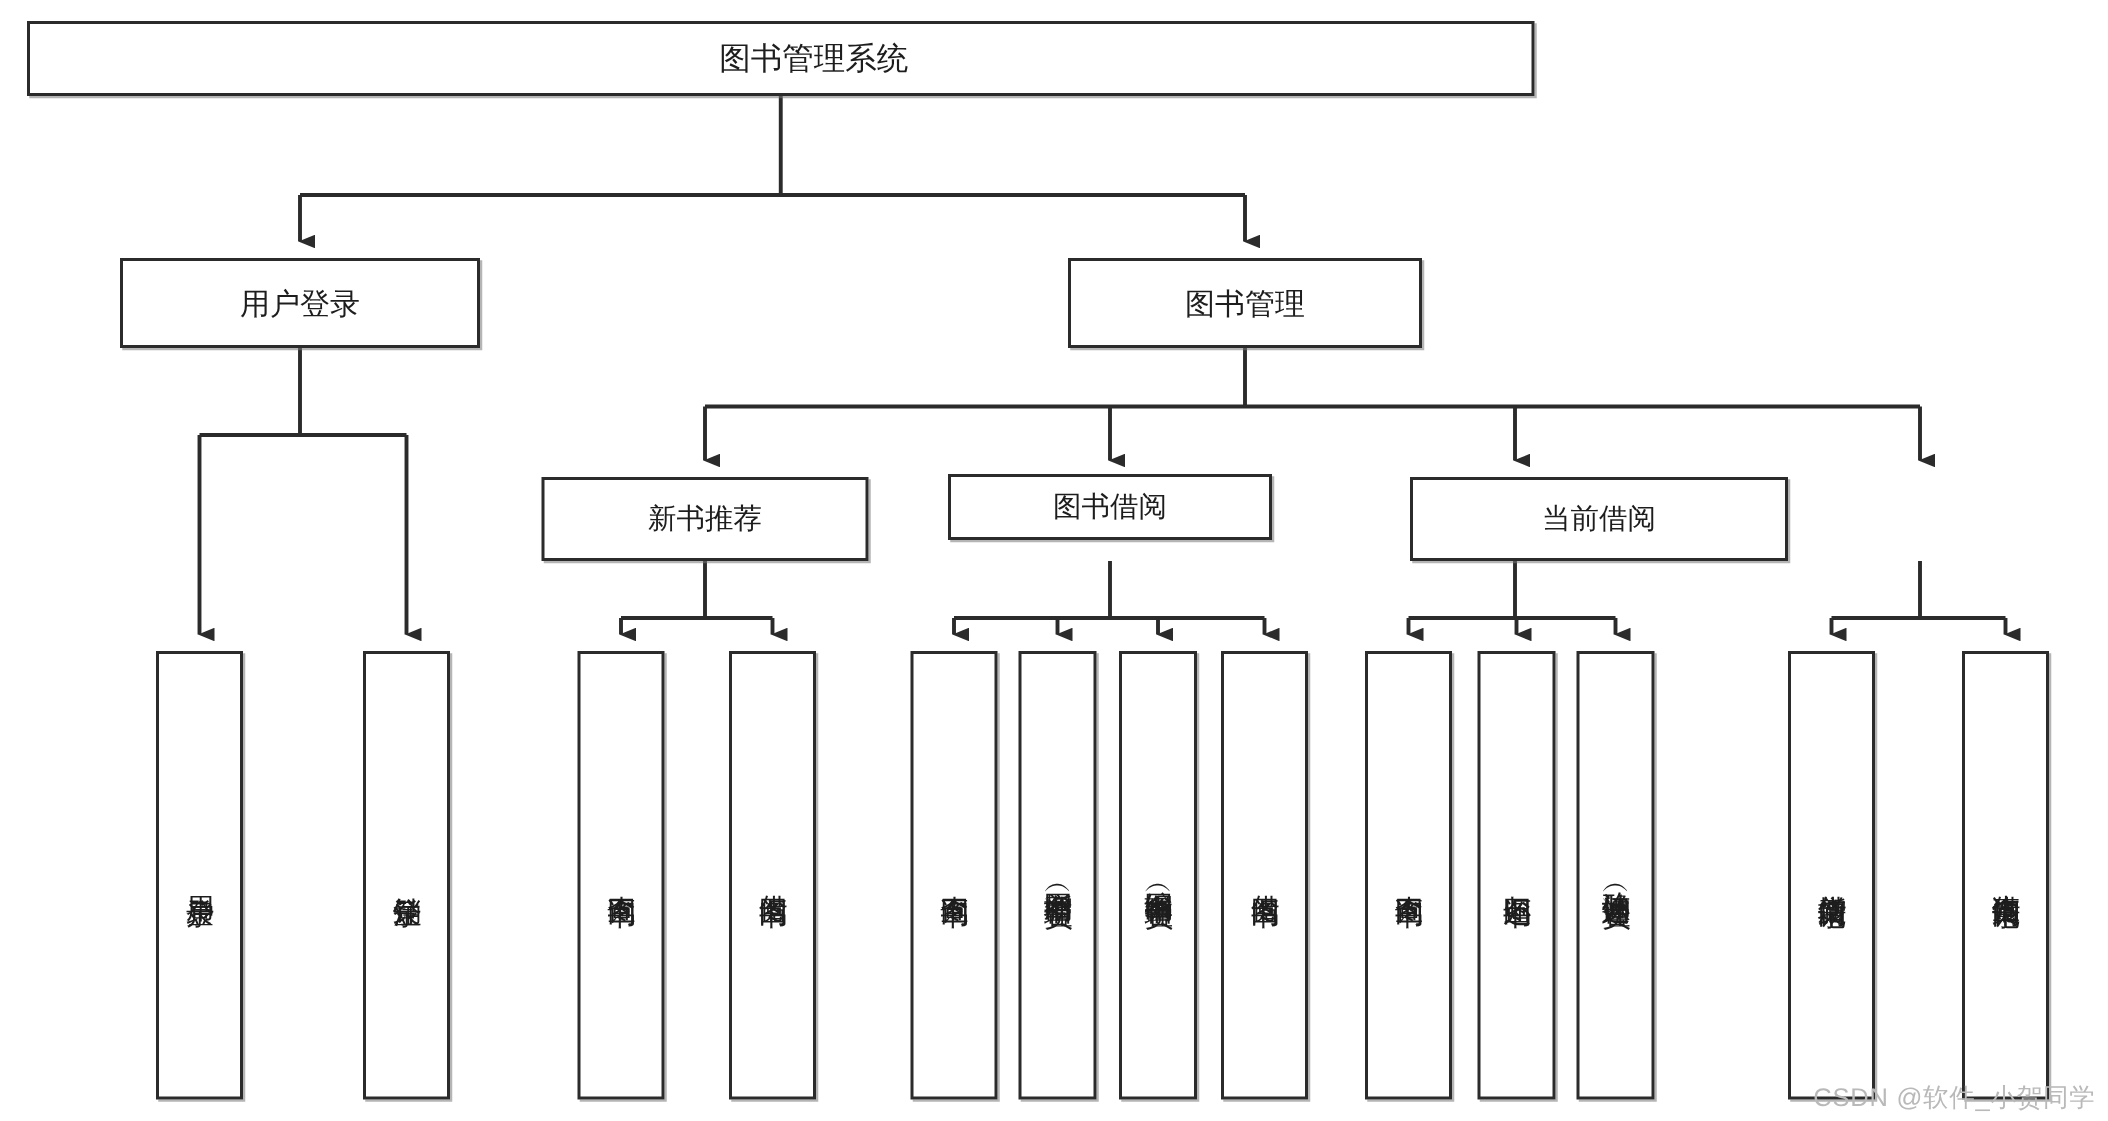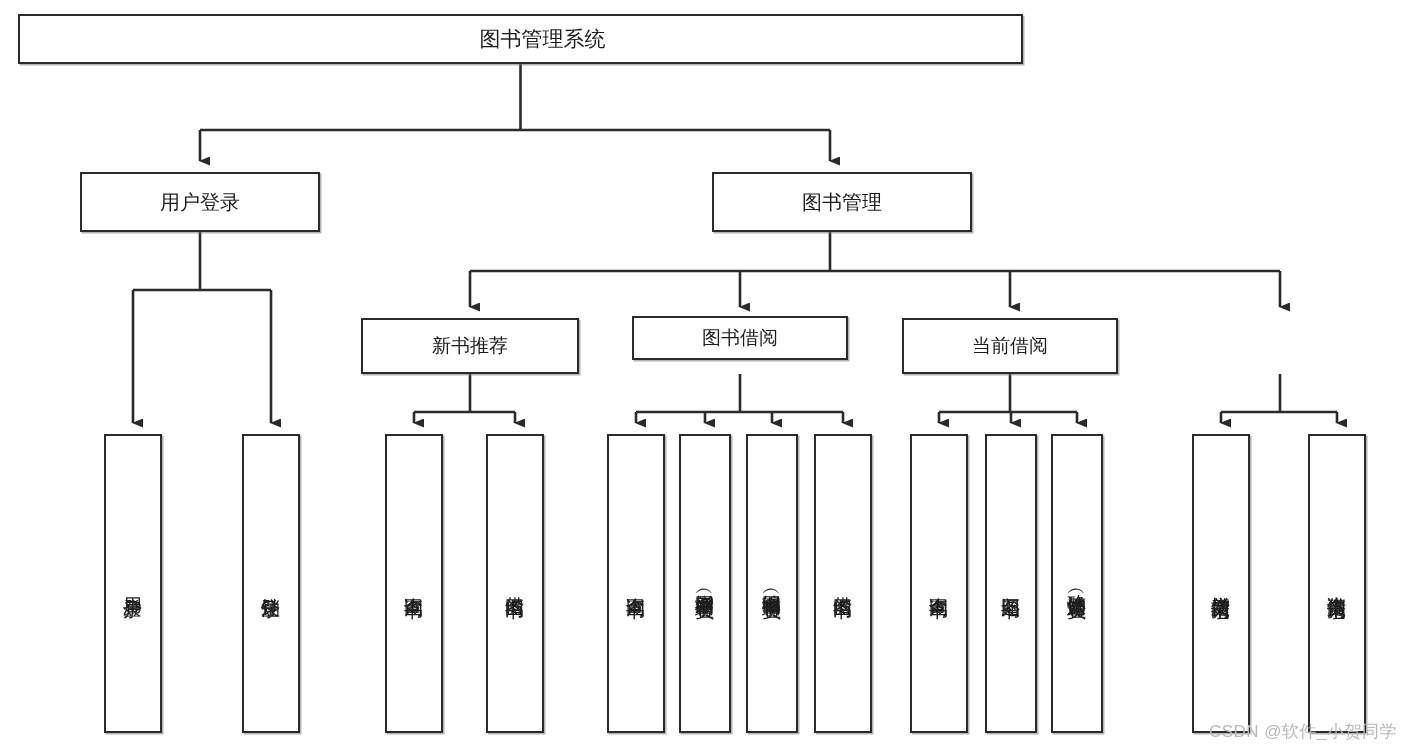--- a/index.html
+++ b/index.html
@@ -115,30 +115,30 @@
         <path d="M1337,412 L1337,423" marker-end="url(#arrowhead)"></path>
       </g>
   </svg>
 
   <div class="node level-0" style="left: 18px; top: 14px; width: 1005px; height: 50px;">
     <span class="node-label">图书管理系统</span>
   </div>
   <div class="node level-1" style="left: 80px; top: 172px; width: 240px; height: 60px;">
     <span class="node-label">用户登录</span>
   </div>
-  <div class="node level-1" style="left: 712px; top: 172px; width: 260px; height: 60px;">
+  <div class="node level-1" style="left: 712px; top: 172px; width: 236px; height: 60px;">
     <span class="node-label">图书管理</span>
   </div>
   <div class="node level-2" style="left: 361px; top: 318px; width: 218px; height: 56px;">
     <span class="node-label">新书推荐</span>
   </div>
   <div class="node level-2" style="left: 632px; top: 316px; width: 216px; height: 44px;">
     <span class="node-label">图书借阅</span>
   </div>
-  <div class="node level-2" style="left: 902px; top: 318px; width: 216px; height: 56px;">
+  <div class="node level-2" style="left: 940px; top: 318px; width: 252px; height: 56px;">
     <span class="node-label">当前借阅</span>
   </div>
 
   <div class="node leaf" style="left: 104px; top: 434px; width: 58px; height: 299px;">
     <span class="node-label">用户登录</span>
   </div>
   <div class="node leaf" style="left: 242px; top: 434px; width: 58px; height: 299px;">
     <span class="node-label">注销登录</span>
   </div>
   <div class="node leaf" style="left: 385px; top: 434px; width: 58px; height: 299px;">

